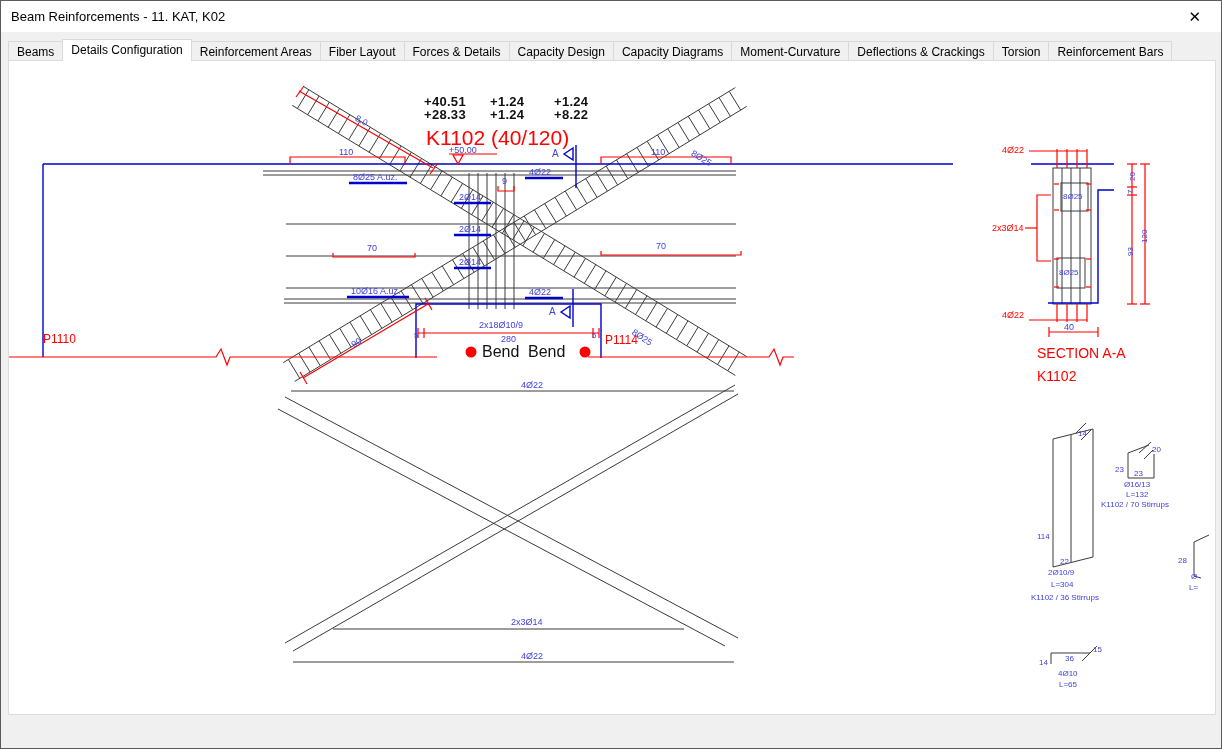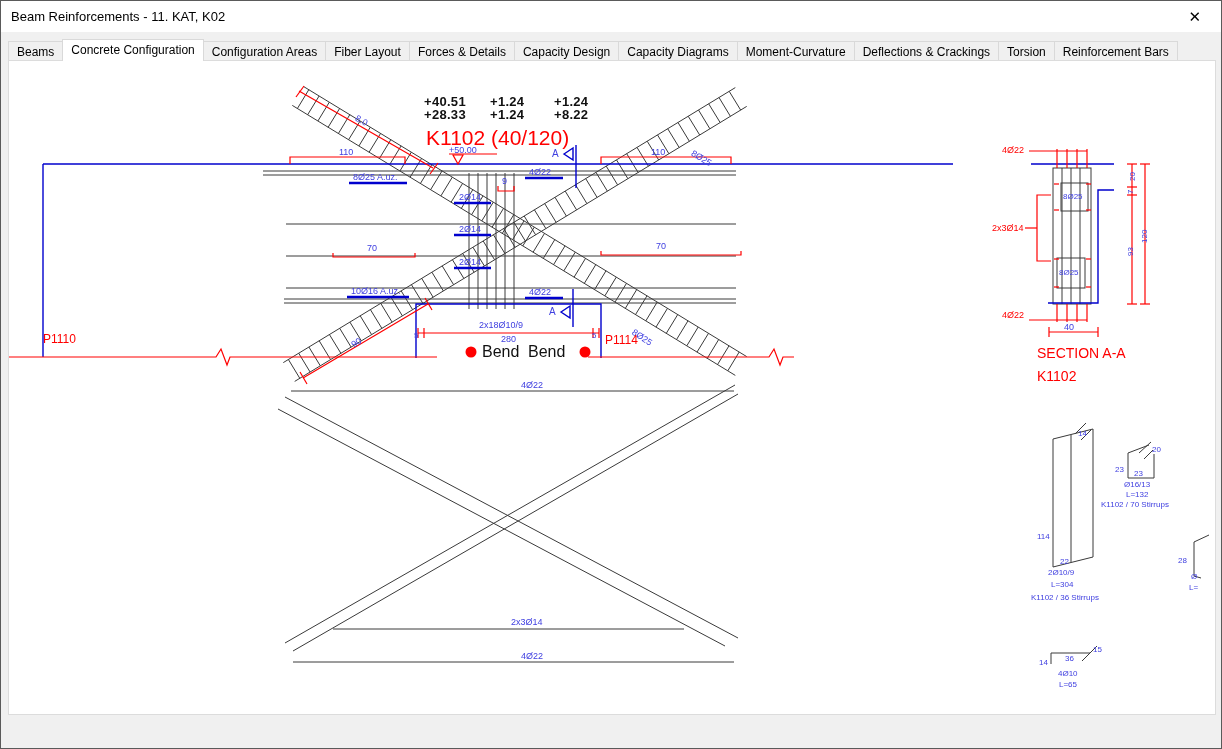--- a/index.html
+++ b/index.html
@@ -34,22 +34,22 @@
 
 <div class="dialog">
 
   <div class="titlebar">
     <span class="title">Beam Reinforcements - 11. KAT, K02</span>
     <span class="close">✕</span>
   </div>
 
   <div class="tabstrip">
     <div class="tab">Beams</div>
-    <div class="tab active">Concrete Configuration</div>
-    <div class="tab">Configuration Areas</div>
+    <div class="tab active">Details Configuration</div>
+    <div class="tab">Reinforcement Areas</div>
     <div class="tab">Fiber Layout</div>
     <div class="tab">Forces &amp; Details</div>
     <div class="tab">Capacity Design</div>
     <div class="tab">Capacity Diagrams</div>
     <div class="tab">Moment-Curvature</div>
     <div class="tab">Deflections &amp; Crackings</div>
     <div class="tab">Torsion</div>
     <div class="tab">Reinforcement Bars</div>
   </div>
 

